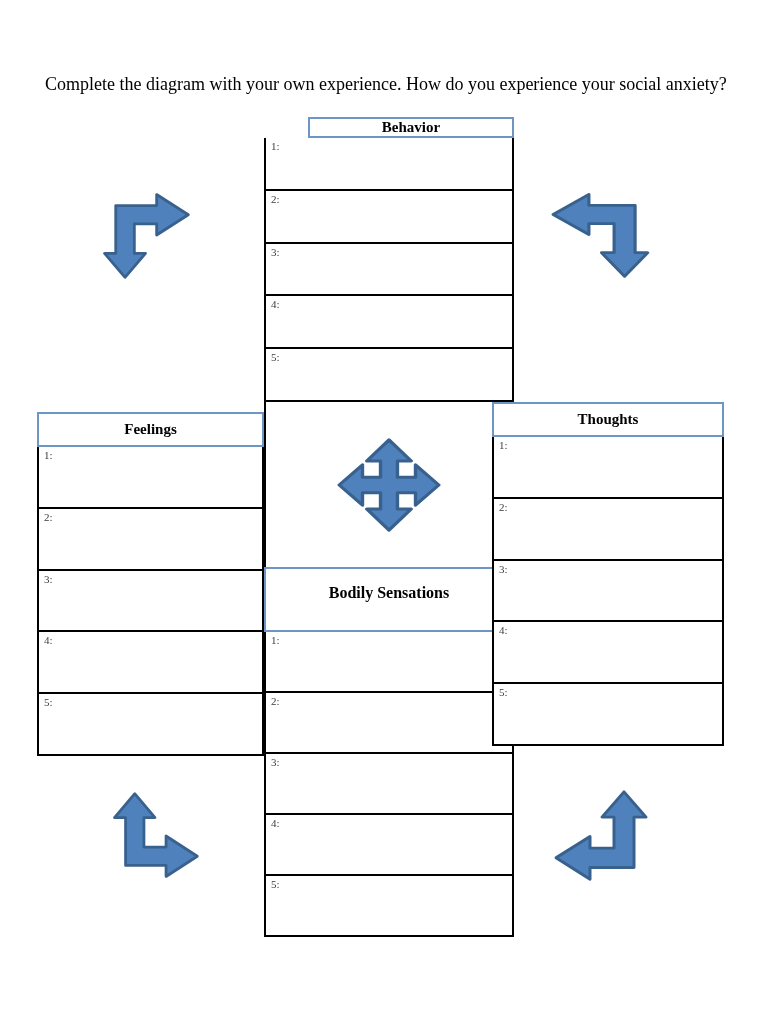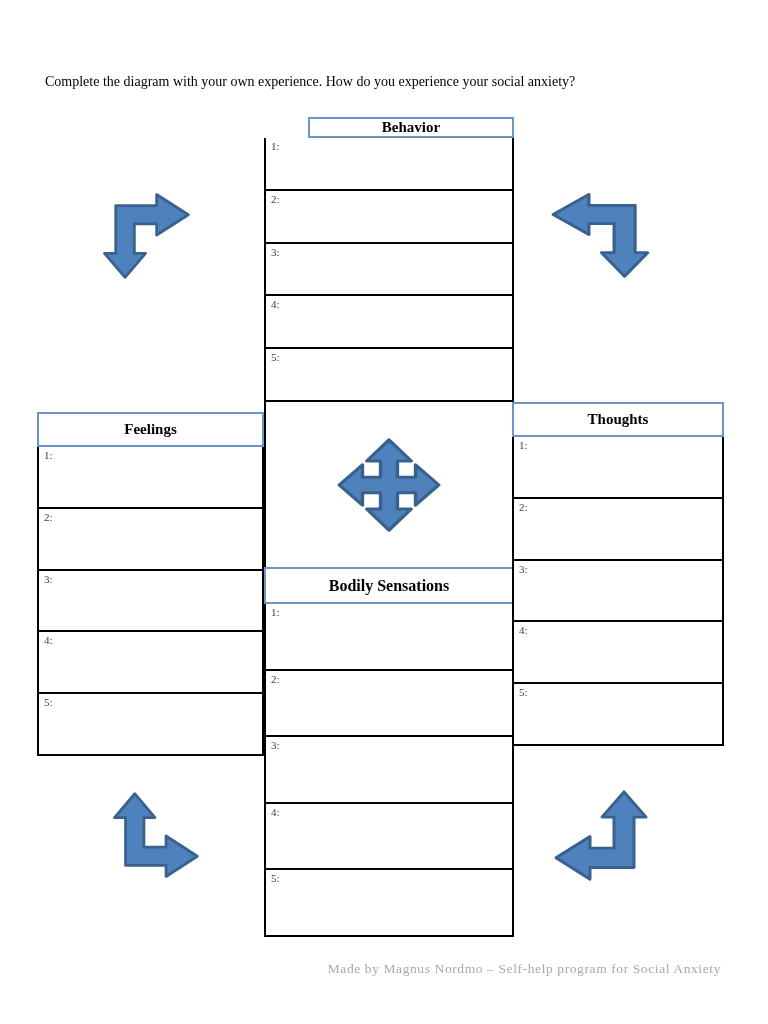--- a/index.html
+++ b/index.html
@@ -3,21 +3,21 @@
 <meta charset="utf-8">
 <style>
   * { margin:0; padding:0; box-sizing:border-box; }
   body { background:#ffffff; }
   .page {
     position:relative; width:768px; height:1024px; margin:0 auto;
     background:#ffffff; overflow:hidden;
     font-family:"Liberation Serif", serif; color:#000;
   }
   .title { position:absolute; left:45px; top:38px; font-size:27px; font-weight:400; letter-spacing:0.2px; }
-  .subtitle { position:absolute; left:45px; top:74px; font-size:14px; }
+  .subtitle { position:absolute; left:45px; top:74px; font-size:18px; }
 
   
   .tcol { position:absolute; display:flex; flex-direction:column; }
   .thead {
     border:2px solid #6e96c5; background:#fff;
     display:flex; align-items:center; justify-content:center;
     font-weight:bold; flex:none;
   }
   .rows {
     display:flex; flex-direction:column;
@@ -30,26 +30,26 @@
 
   
   #center-col { left:264px; top:117px; width:250px; height:820px; }
   #behavior-header { height:21px; font-size:15px;margin-left:44px; }
   #behavior-rows { height:264px; flex:none; }
   #center-cell {
     height:165px; flex:none; background:#fff;
     border-left:2px solid #000; border-right:2px solid #000;
     display:flex; align-items:center; justify-content:center;
   }
-  #bodily-header { height:37px; font-size:16px; align-items:flex-start; padding-top:8px; }
+  #bodily-header { height:65px; font-size:16px; align-items:flex-start; padding-top:15px; }
   #bodily-rows { flex:1 1 auto; }
 
   
   #feelings-col { left:37px; top:412px; width:227px; height:344px; }
-  #thoughts-col { left:512px; top:402px; width:212px; height:344px; }
+  #thoughts-col { left:492px; top:402px; width:232px; height:344px; }
   .side-head { height:35px; font-size:15px; }
   .side-rows { flex:1 1 auto; }
 
   
   .arrow { position:absolute; }
   .arrow svg, .center-arrow svg { display:block; width:100%; height:100%; }
   #arrow-tl { left:99px;  top:189px; width:93px;  height:92px; }
   #arrow-tr { left:549px; top:189px; width:105px; height:91px; }
   #arrow-bl { left:109px; top:790px; width:92px;  height:92px; }
   #arrow-br { left:552px; top:788px; width:100px; height:97px; }
@@ -202,15 +202,14 @@
         <span class="cell-label">4:</span>
         <span class="cell-value"></span>
       </div>
       <div class="cell">
         <span class="cell-label">5:</span>
         <span class="cell-value"></span>
       </div>
     </div>
   </div>
 
-  <div class="footer">Made by Magnus Nordmo – Self-help program for Social Anxiety</div>
 
 </div>
 
 </body></html>

